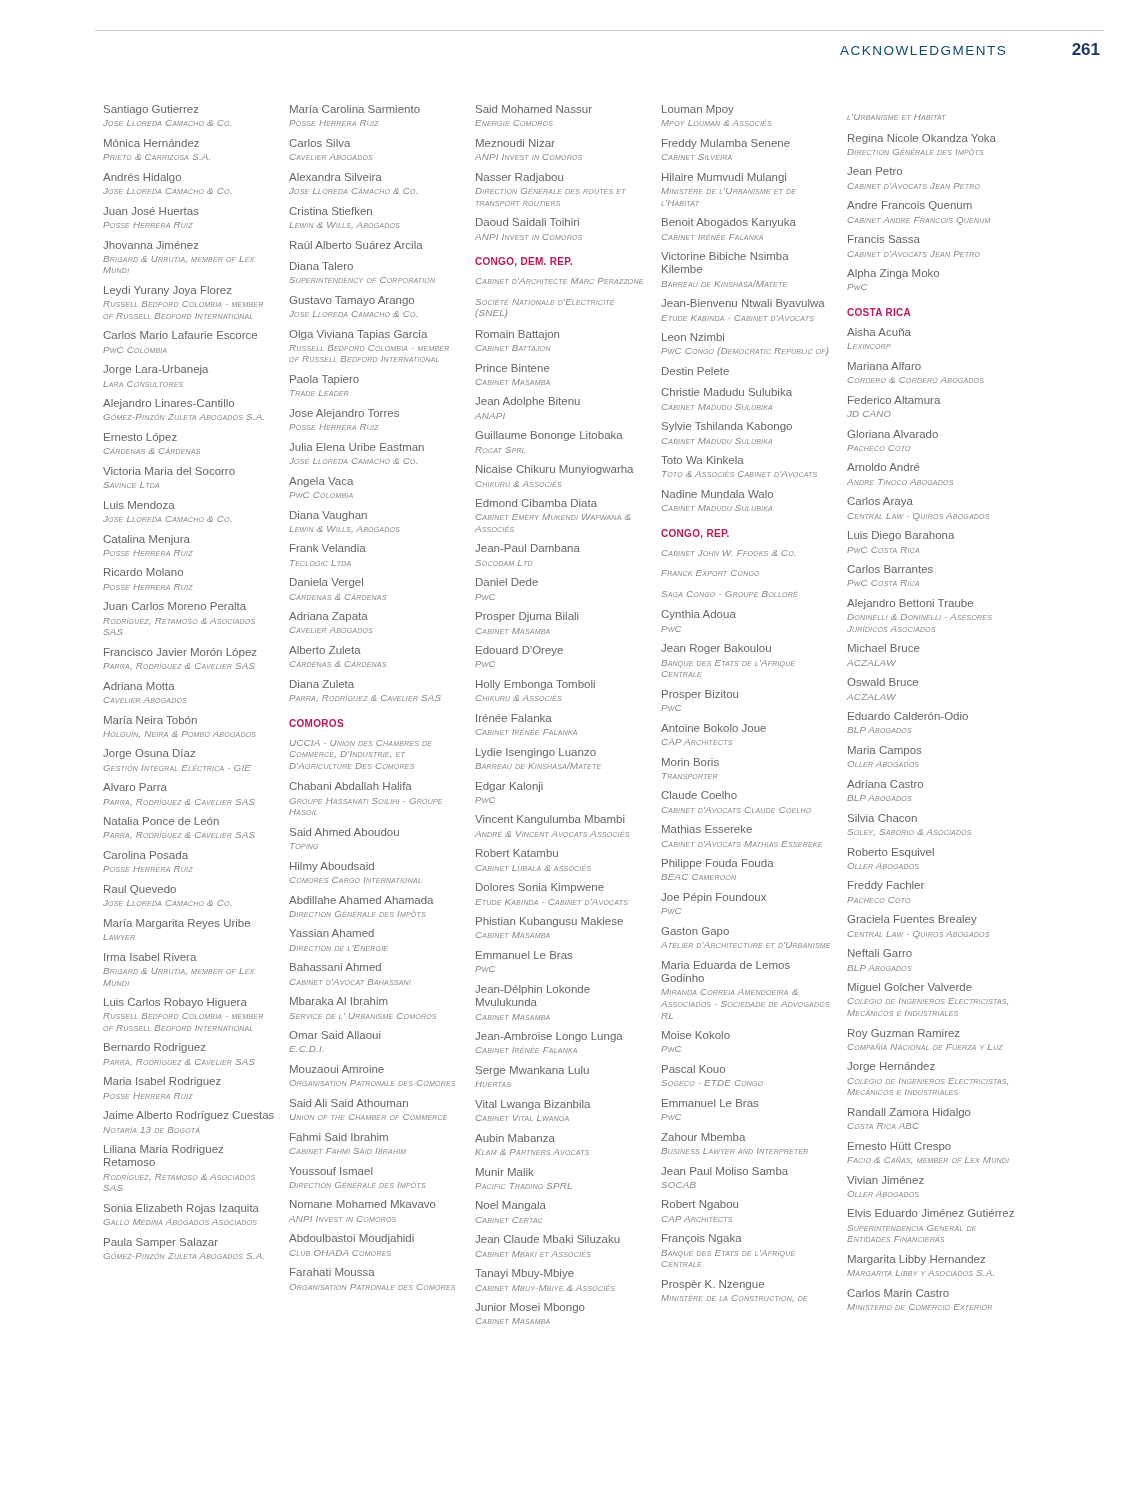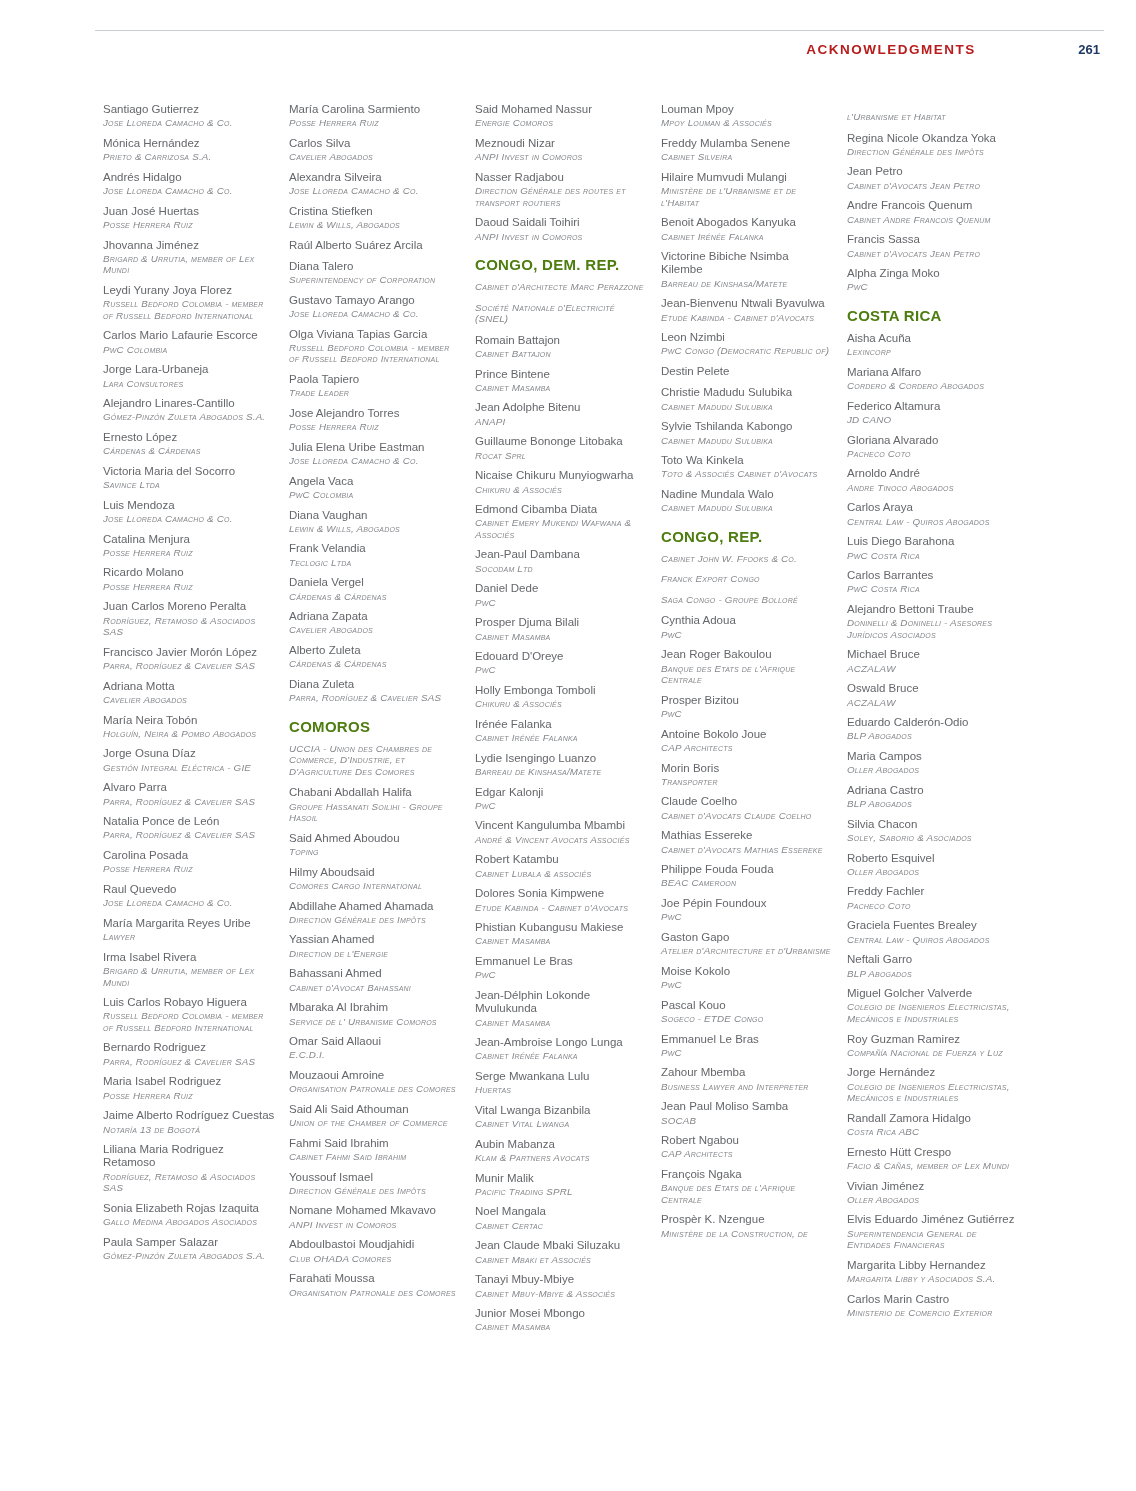--- a/index.html
+++ b/index.html
@@ -5,45 +5,45 @@
   html,body{margin:0;padding:0;background:#ffffff;}
   body{
     width:1136px;height:1491px;position:relative;overflow:hidden;
     font-family:"Liberation Sans","DejaVu Sans",sans-serif;
     -webkit-font-smoothing:antialiased;
   }
   .page-header{position:absolute;top:30px;left:0;right:0;}
   .header-rule{height:1px;background:#c9ced6;margin:0 32px 0 95px;}
   .header-line{text-align:right;padding-right:36px;margin-top:9px;}
   .header-title{
-    color:#b91c1c;font-size:13.5px;letter-spacing:1.5px;font-weight:700;
+    color:#0c4a6e;font-size:13.5px;letter-spacing:1.5px;font-weight:400;
     vertical-align:baseline;
   }
   .header-pagenum{
-    color:#1f3864;font-size:13px;font-weight:700;margin-left:98px;
+    color:#1f3864;font-size:17px;font-weight:700;margin-left:60px;
     vertical-align:baseline;
   }
   .columns{
     position:absolute;top:103px;left:103px;
     display:grid;grid-template-columns:repeat(5,172px);column-gap:14px;
     align-items:start;
   }
   .column{min-width:0;}
   .entry{margin:0 0 8px 0;}
   .name{
     color:#64666a;font-size:11.5px;line-height:1.16;font-weight:400;
   }
   .affil,.org{
     color:#85878b;font-size:9.8px;line-height:1.18;
     font-style:italic;font-variant:small-caps;letter-spacing:0.2px;
     margin:1px 0 0 0;
   }
   .org{margin:8px 0 9px 0;}
   .section{
-    color:#4d7c0f;font-size:15px;font-weight:700;letter-spacing:0.3px;
+    color:#be185d;font-size:10px;font-weight:700;letter-spacing:0.3px;
     margin:14px 0 8px 0;
   }
   .column > .section:first-child{margin-top:0;}
 </style>
 </head>
 <body>
 
 <header class="page-header">
   <div class="header-rule"></div>
   <div class="header-line">
@@ -541,20 +541,24 @@
       </div>
       <div class="entry">
         <div class="name">Joe Pépin Foundoux</div>
         <div class="affil">PwC</div>
       </div>
       <div class="entry">
         <div class="name">Gaston Gapo</div>
         <div class="affil">Atelier d'Architecture et d'Urbanisme</div>
       </div>
       <div class="entry">
+        <div class="name">Maria Eduarda de Lemos Godinho</div>
+        <div class="affil">Miranda Correia Amendoeira &amp; Associados - Sociedade de Advogados RL</div>
+      </div>
+      <div class="entry">
         <div class="name">Moise Kokolo</div>
         <div class="affil">PwC</div>
       </div>
       <div class="entry">
         <div class="name">Pascal Kouo</div>
         <div class="affil">Sogeco - ETDE Congo</div>
       </div>
       <div class="entry">
         <div class="name">Emmanuel Le Bras</div>
         <div class="affil">PwC</div>

